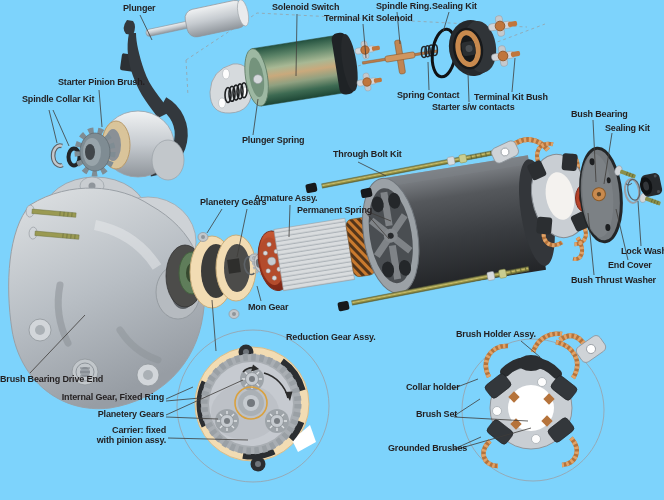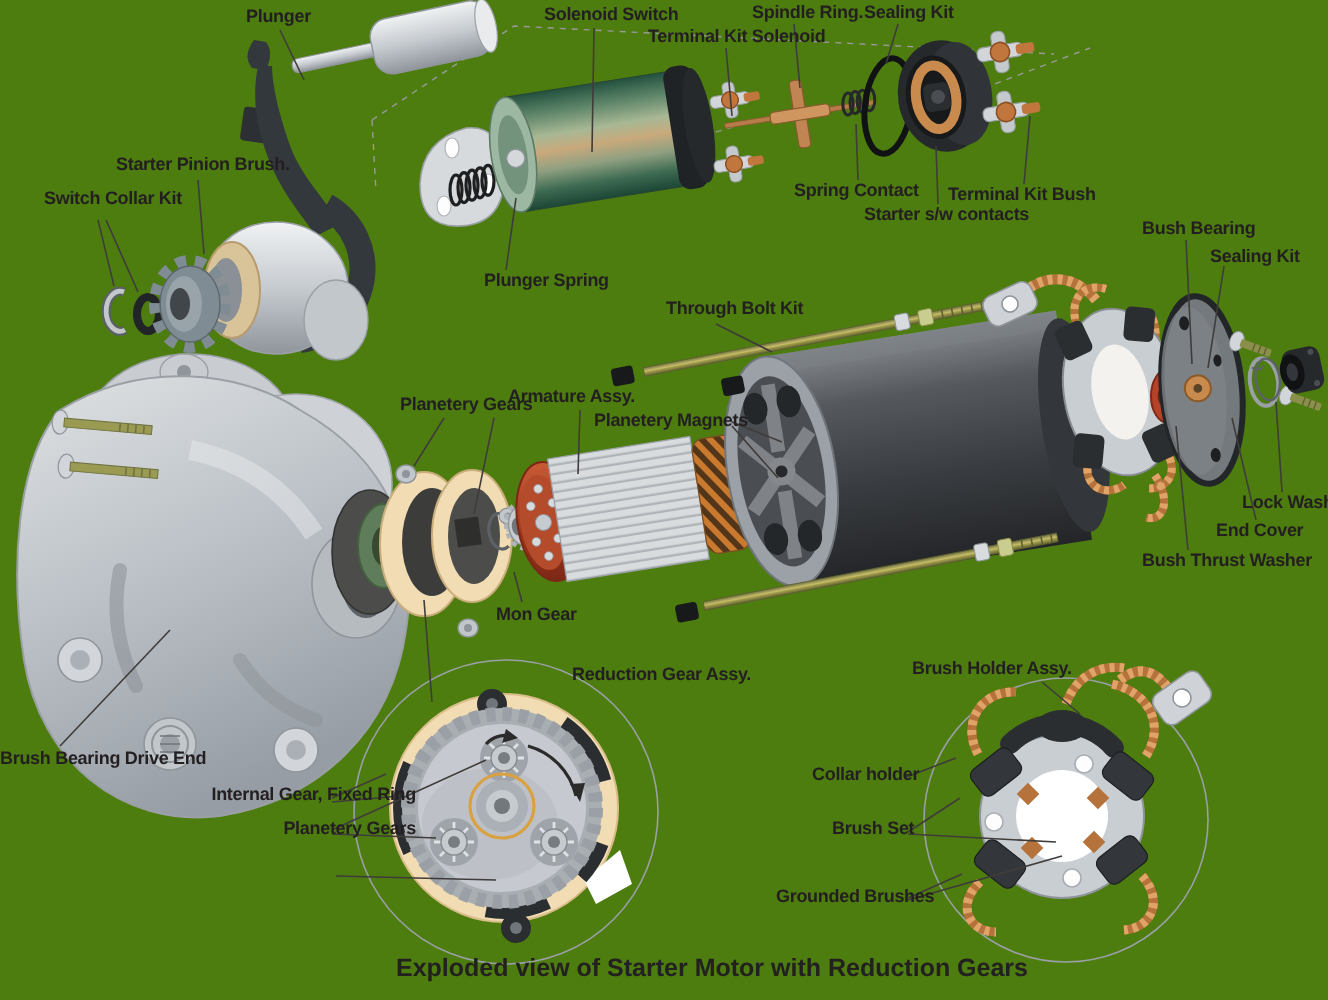--- a/index.html
+++ b/index.html
@@ -1,21 +1,21 @@
 <!DOCTYPE html>
 <html><head>
 <meta charset="utf-8">
 <style>
   html,body{margin:0;padding:0;background:#fff;}
-  #stage{position:relative;width:664px;height:500px;background:#4d7c0f;overflow:hidden;
+  #stage{position:relative;width:664px;height:500px;background:#7dd3fc;overflow:hidden;
          font-family:"Liberation Sans",sans-serif;}
   #art{position:absolute;left:0;top:0;}
   .lbl{position:absolute;font:600 9px/1.12 "Liberation Sans",sans-serif;color:#231f20;
        letter-spacing:-0.15px;white-space:nowrap;}
-  .lbl.r{text-align:right;margin-left:44px;}
+  .lbl.r{text-align:right;}
   .caption{position:absolute;left:156px;top:477px;width:400px;text-align:center;
            font:600 12.5px/1.2 "Liberation Sans",sans-serif;color:#232020;}
 </style>
 </head>
 <body>
 
 <div id="stage">
 
 <svg id="art" width="664" height="500" viewBox="0 0 664 500">
   <defs>
@@ -488,39 +488,42 @@
     <path d="M454,449 L481,437 M454,450 L531,428"></path>
   </g>
 </svg>
 
 <div class="lbl" style="left:123px;top:3px">Plunger</div>
 <div class="lbl" style="left:272px;top:2px">Solenoid Switch</div>
 <div class="lbl" style="left:324px;top:13px">Terminal Kit Solenoid</div>
 <div class="lbl" style="left:376px;top:1px">Spindle Ring.</div>
 <div class="lbl" style="left:432px;top:1px">Sealing Kit</div>
 <div class="lbl" style="left:58px;top:77px">Starter Pinion Brush.</div>
-<div class="lbl" style="left:22px;top:94px">Switch Collar Kit</div>
+<div class="lbl" style="left:22px;top:94px">Spindle Collar Kit</div>
 <div class="lbl" style="left:242px;top:135px">Plunger Spring</div>
 <div class="lbl" style="left:397px;top:90px">Spring Contact</div>
 <div class="lbl" style="left:474px;top:92px">Terminal Kit Bush</div>
 <div class="lbl" style="left:432px;top:102px">Starter s/w contacts</div>
 <div class="lbl" style="left:571px;top:109px">Bush Bearing</div>
 <div class="lbl" style="left:605px;top:123px">Sealing Kit</div>
 <div class="lbl" style="left:333px;top:149px">Through Bolt Kit</div>
 <div class="lbl" style="left:254px;top:193px">Armature Assy.</div>
 <div class="lbl" style="left:200px;top:197px">Planetery Gears</div>
-<div class="lbl" style="left:297px;top:205px">Planetery Magnets</div>
+<div class="lbl" style="left:297px;top:205px">Permanent Spring</div>
 <div class="lbl" style="left:621px;top:246px">Lock Washer</div>
 <div class="lbl" style="left:608px;top:260px">End Cover</div>
 <div class="lbl" style="left:571px;top:275px">Bush Thrust Washer</div>
 <div class="lbl" style="left:248px;top:302px">Mon Gear</div>
 <div class="lbl" style="left:286px;top:332px">Reduction Gear Assy.</div>
 <div class="lbl" style="left:0px;top:374px">Brush Bearing Drive End</div>
 <div class="lbl r" style="left:56px;top:392px;width:108px">Internal Gear, Fixed Ring</div>
 <div class="lbl r" style="left:96px;top:409px;width:68px">Planetery Gears</div>
+<div class="lbl r" style="left:90px;top:425px;width:76px">
+  <span style="display:block">Carrier: fixed</span>
+  <span style="display:block">with pinion assy.</span>
+</div>
 <div class="lbl" style="left:456px;top:329px">Brush Holder Assy.</div>
 <div class="lbl" style="left:406px;top:382px">Collar holder</div>
 <div class="lbl" style="left:416px;top:409px">Brush Set</div>
 <div class="lbl" style="left:388px;top:443px">Grounded Brushes</div>
 
-<div class="caption">Exploded view of Starter Motor with Reduction Gears</div>
 
 </div>
 
 </body></html>

